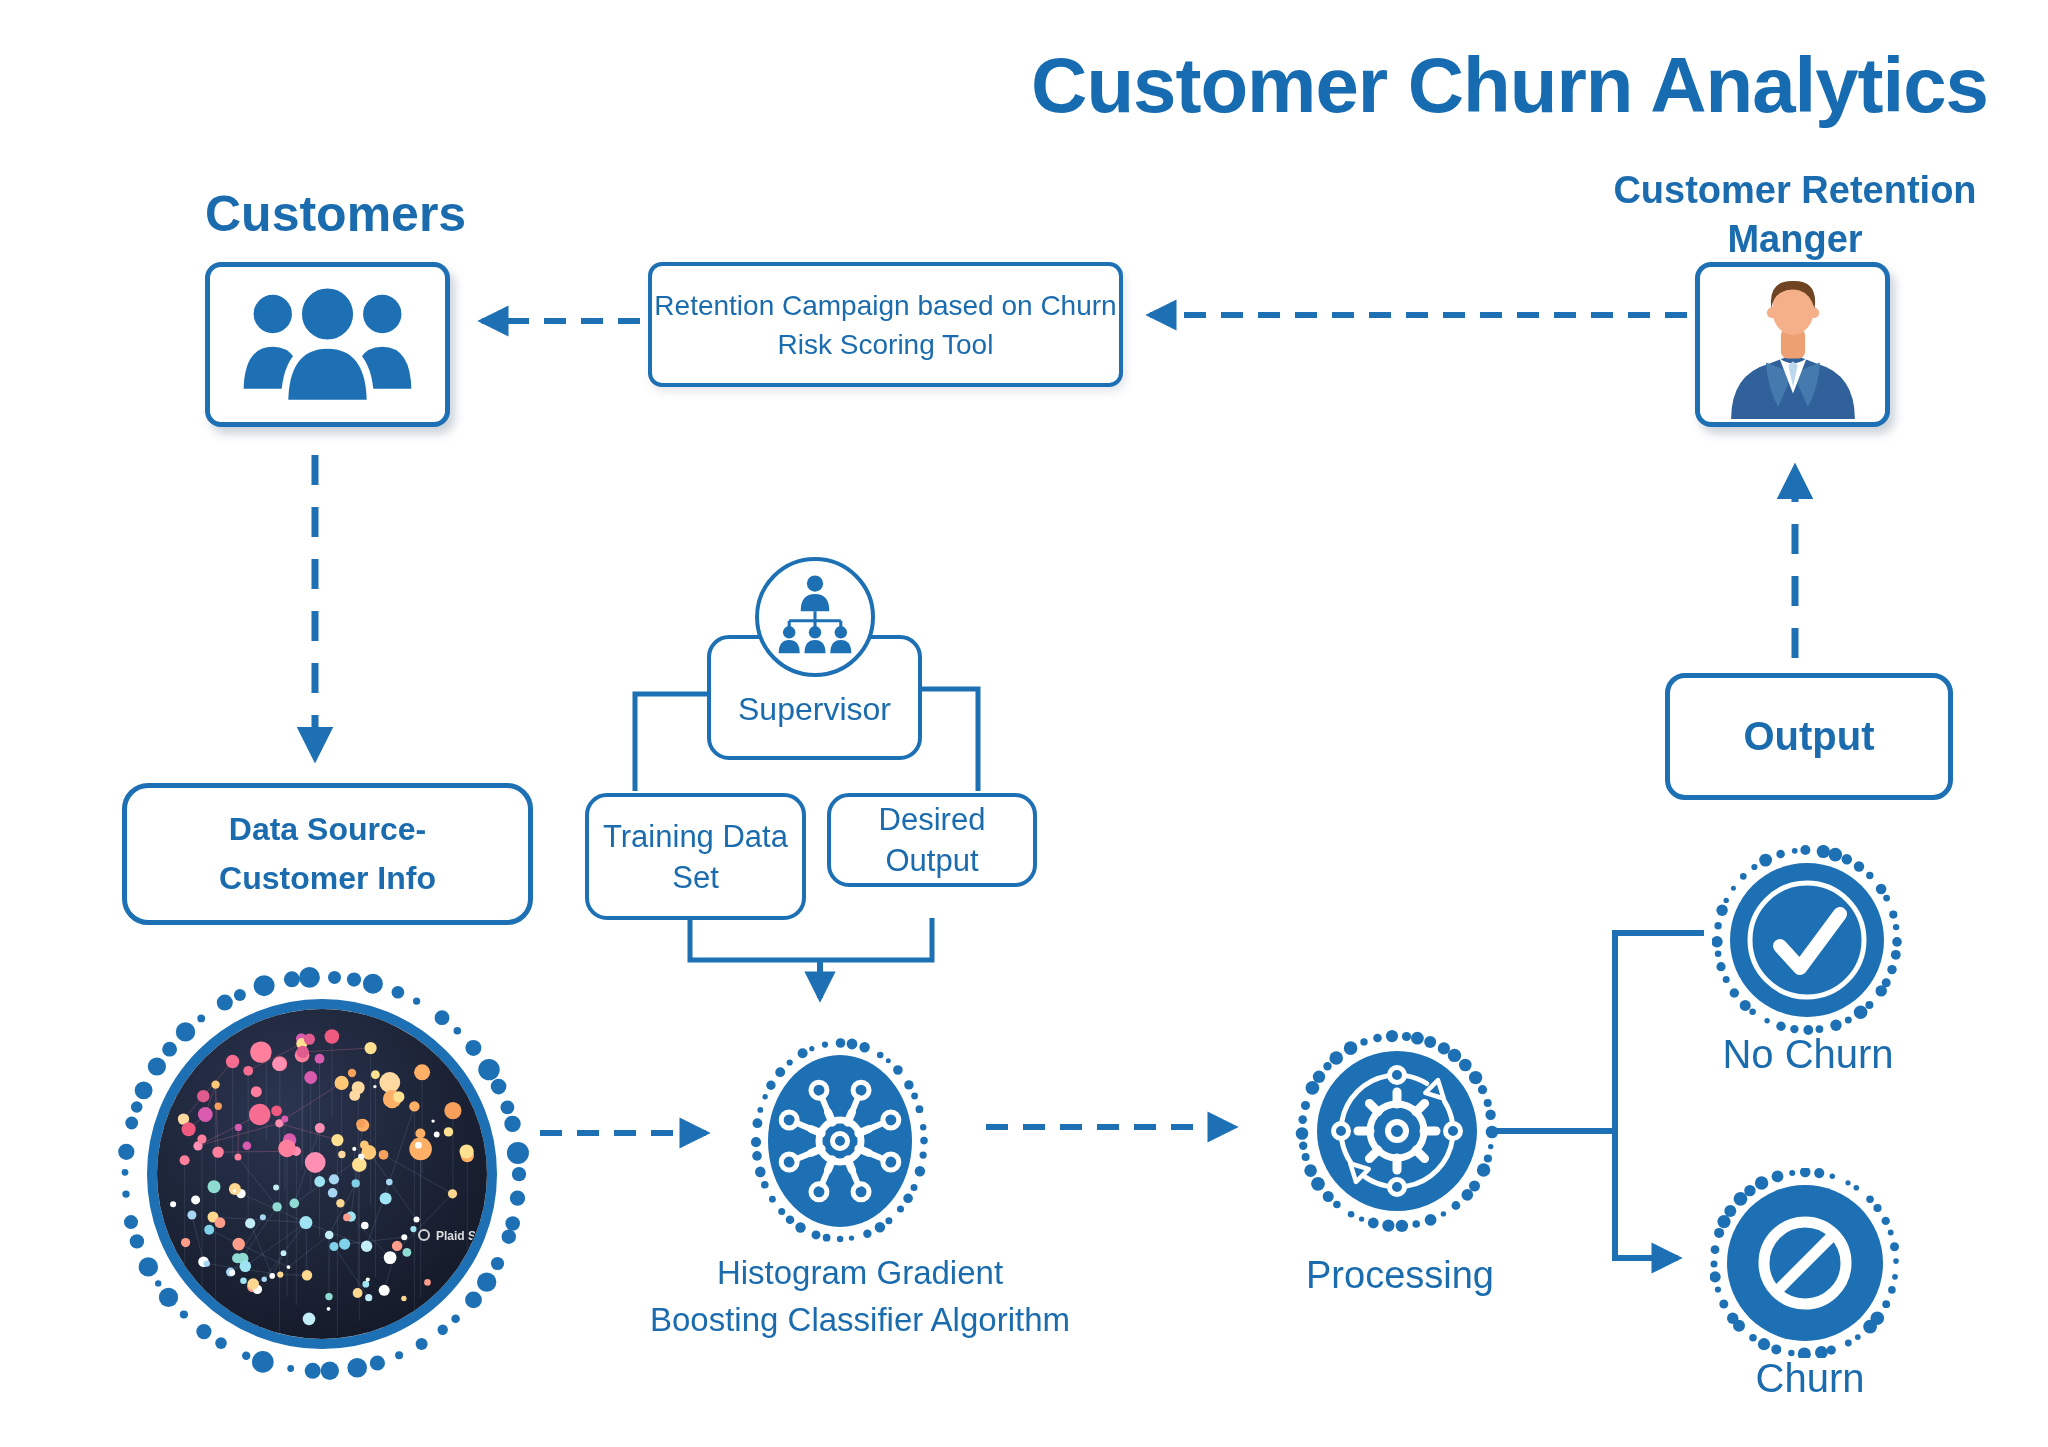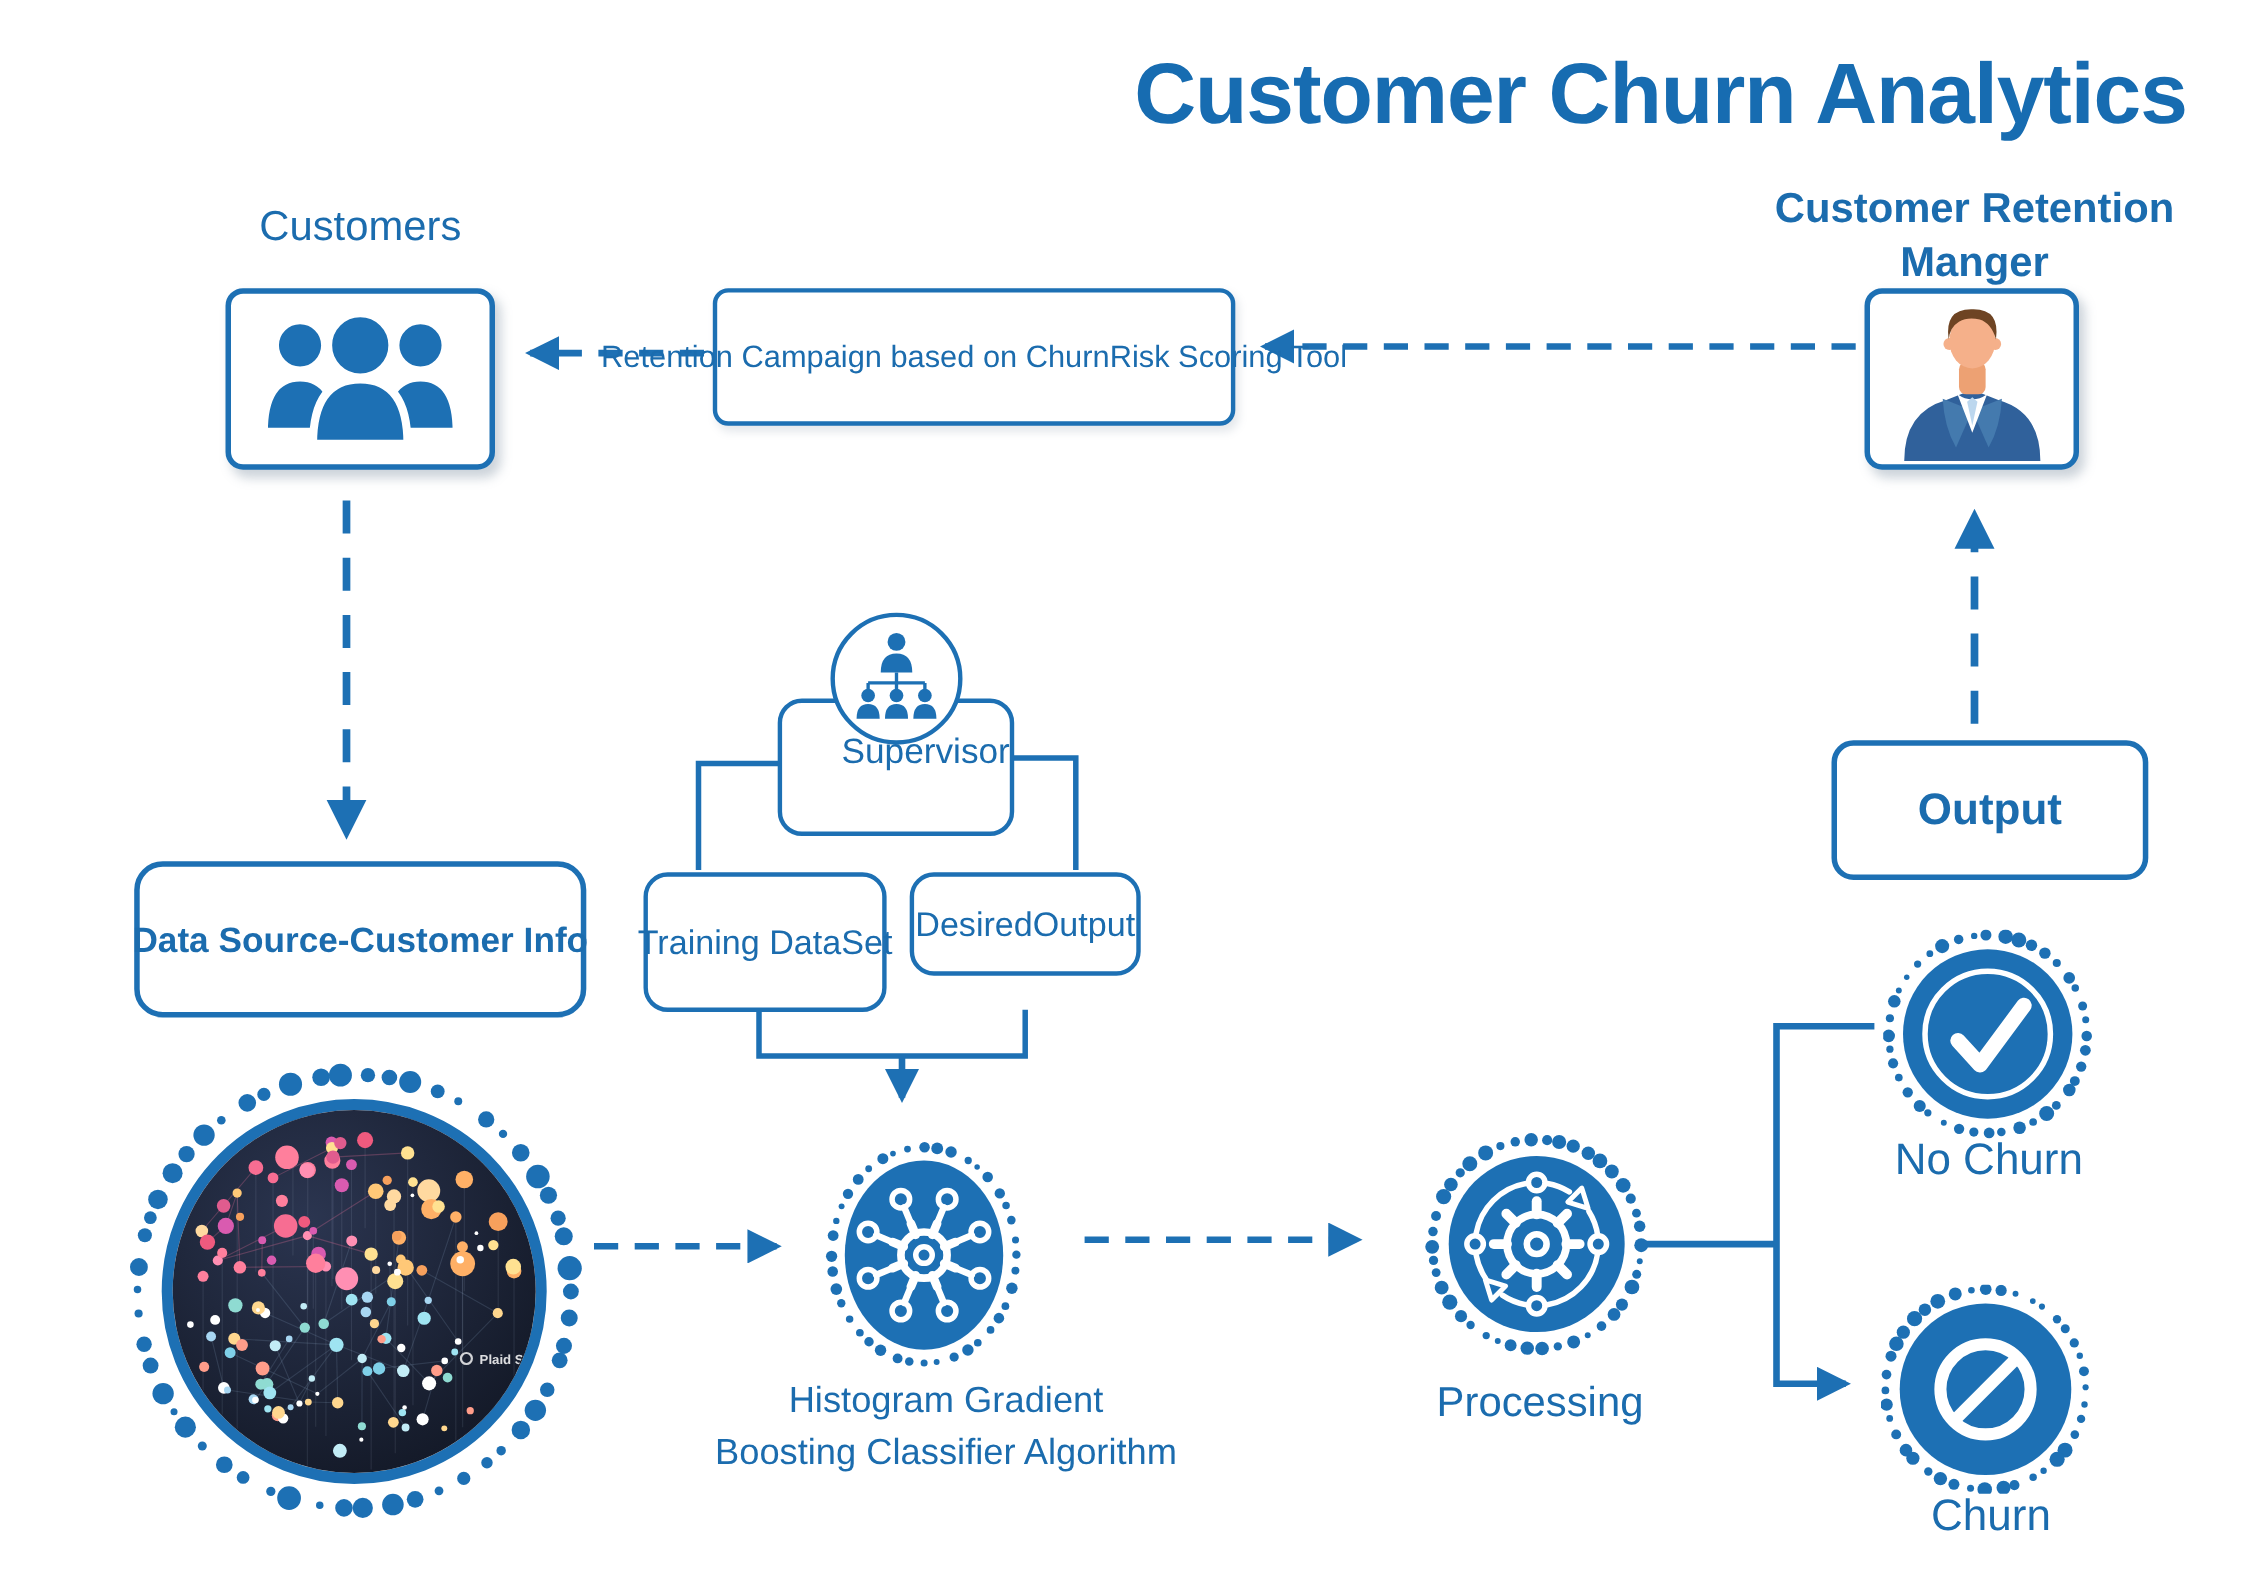--- a/index.html
+++ b/index.html
@@ -4,30 +4,30 @@
 <style>
   :root{ --blue:#1d70b4; --blue-text:#1b6cae; }
   html,body{margin:0;padding:0;}
   body{
     width:2048px;height:1447px;position:relative;overflow:hidden;background:#ffffff;
     font-family:"Liberation Sans", sans-serif;color:var(--blue-text);
   }
   #connectors{position:absolute;left:0;top:0;z-index:1;}
   .box{
     position:absolute;background:#fff;border:4px solid var(--blue);
-    display:flex;flex-direction:row;align-items:center;justify-content:center;
+    display:flex;flex-direction:column;align-items:center;justify-content:center;
     text-align:center;color:var(--blue-text);z-index:2;box-sizing:border-box;
   }
   .box .ln{white-space:nowrap;}
   #title{
     position:absolute;left:0;right:60px;top:40px;text-align:right;
     font-size:78px;font-weight:bold;color:#176cb1;letter-spacing:-1px;z-index:2;
   }
   .label{position:absolute;text-align:center;color:var(--blue-text);z-index:2;}
-  #customers-label{left:205px;top:185px;width:245px;font-size:38px;font-weight:normal;}
+  #customers-label{left:205px;top:185px;width:245px;font-size:50px;font-weight:bold;}
   #manager-label{left:1605px;top:166px;width:380px;font-size:38px;font-weight:bold;line-height:49px;}
   #customers-box{left:205px;top:262px;width:245px;height:165px;border-width:5px;border-radius:16px;
      box-shadow:5px 7px 10px rgba(110,130,150,.35);}
   #campaign-box{left:648px;top:262px;width:475px;height:125px;border-radius:14px;font-size:28px;line-height:39px;
      box-shadow:3px 5px 8px rgba(110,130,150,.18);}
   #manager-box{left:1695px;top:262px;width:195px;height:165px;border-width:5px;border-radius:16px;
      box-shadow:5px 7px 10px rgba(110,130,150,.35);}
   #supervisor-circle{
     position:absolute;left:755px;top:557px;width:120px;height:120px;border-radius:50%;
     background:#fff;border:4px solid var(--blue);z-index:3;box-sizing:border-box;

